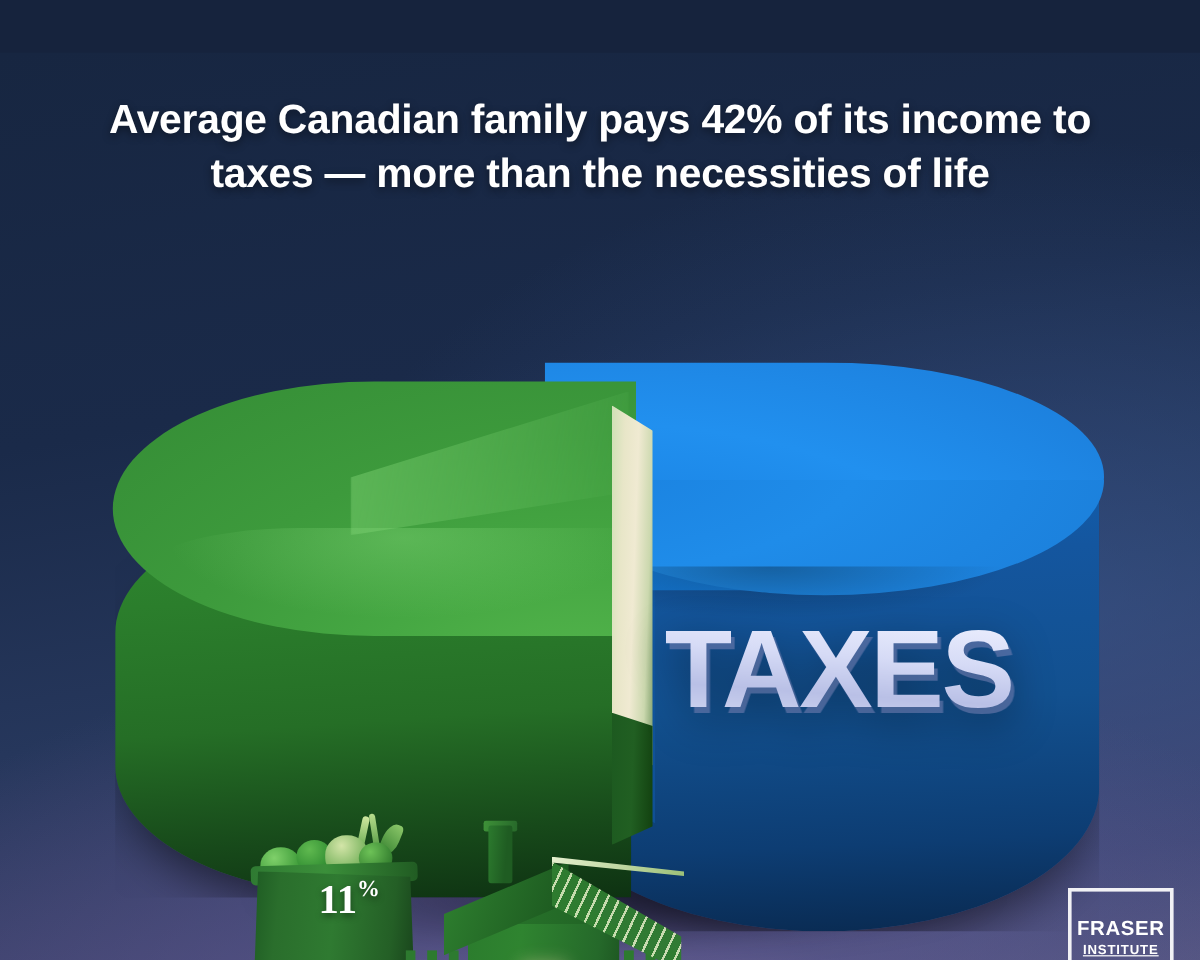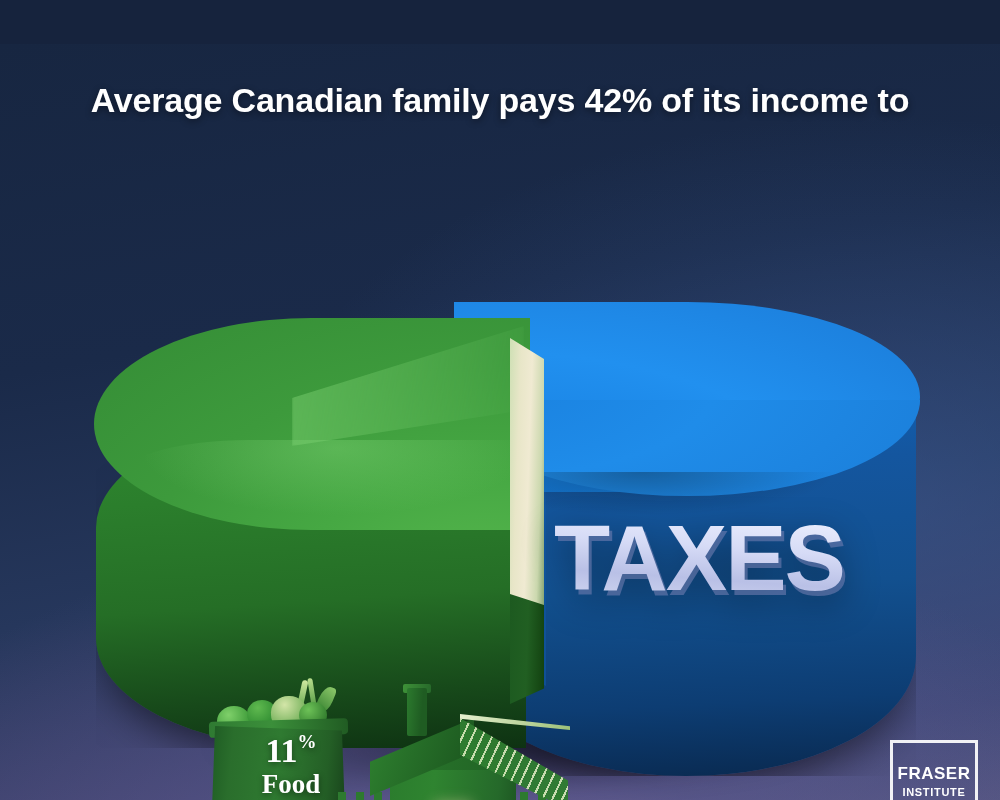--- a/index.html
+++ b/index.html
@@ -312,29 +312,30 @@
   
   #logo {
     position:absolute; right:22px; bottom:22px;
     width:88px; height:82px;
     border:3px solid rgba(255,255,255,0.92);
     display:flex; flex-direction:column;
     align-items:center; justify-content:center;
     gap:2px;
   }
   #logo .lg1 { color:#fff; font-size:17px; font-weight:bold; letter-spacing:0.5px; }
-  #logo .lg2 { color:#fff; font-size:11px; font-weight:bold; letter-spacing:0.7px; }
+  #logo .lg2 { color:#fff; font-size:11px; font-weight:bold; letter-spacing:0.7px;text-decoration:underline; }
 </style>
 </head>
 <body>
 
 <div id="stage">
 
   <div id="title">
     <span class="l1">Average Canadian family pays 42% of its income to</span>
+    <span class="l2">taxes — more than the necessities of life</span>
   </div>
 
   <div id="pie-wrap">
 
     <div class="floor-shadow"></div>
 
     <div class="blue-body"></div>
     <div class="blue-body-left"></div>
     <div class="blue-cutface"></div>
     <div class="blue-top"></div>
@@ -387,21 +388,20 @@
     <div class="art" id="bush">
       <div class="crown"></div>
     </div>
 
     <div id="taxes-block">
       <span id="taxes-word">TAXES</span>
     </div>
 
     <div class="plabel" id="label-food">
       <span class="num">11</span><span class="pct">%</span>
-      <span class="nm">Food</span>
     </div>
 
   </div>
 
   <div id="logo">
     <span class="lg1">FRASER</span>
     <span class="lg2">INSTITUTE</span>
   </div>
 
 </div>

